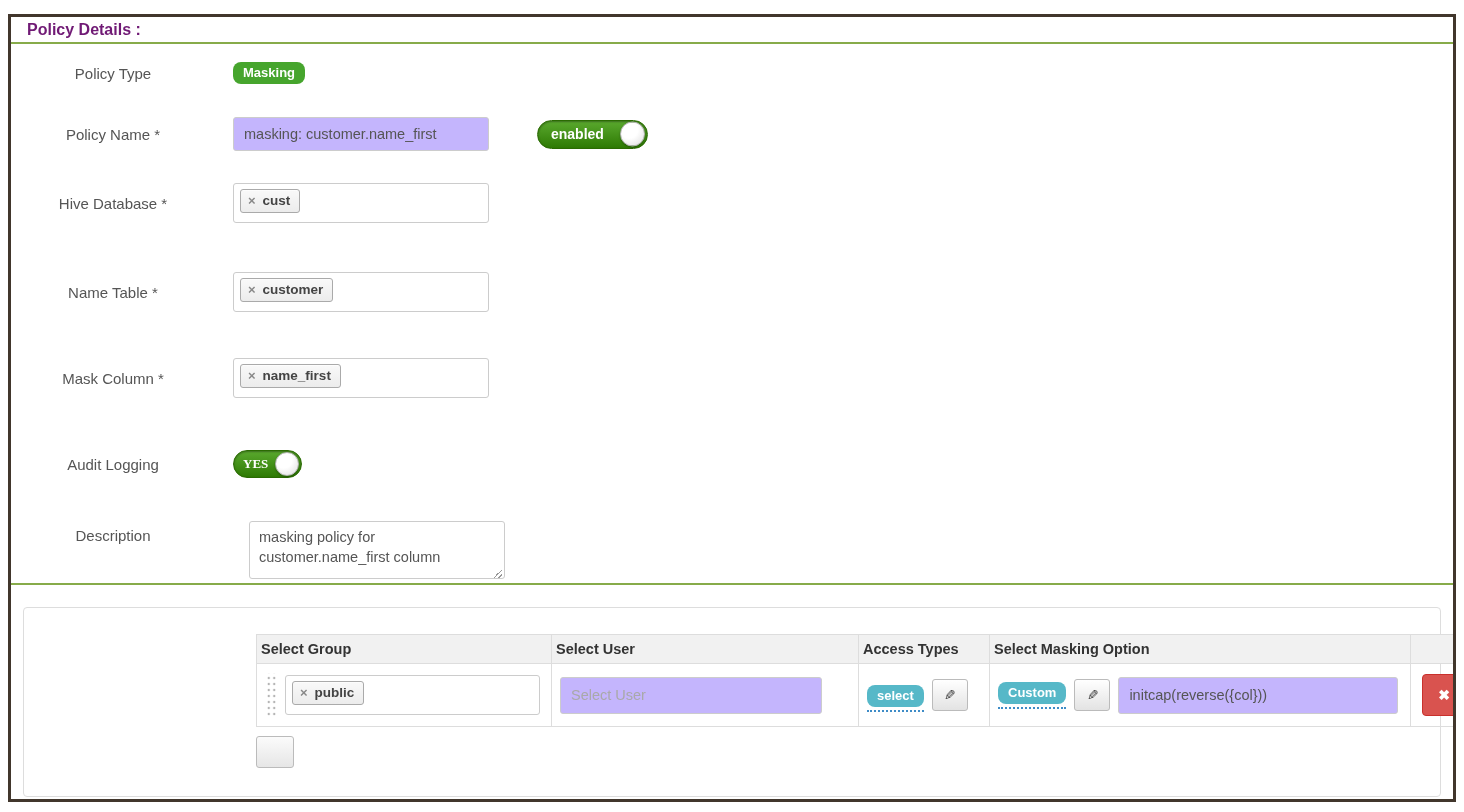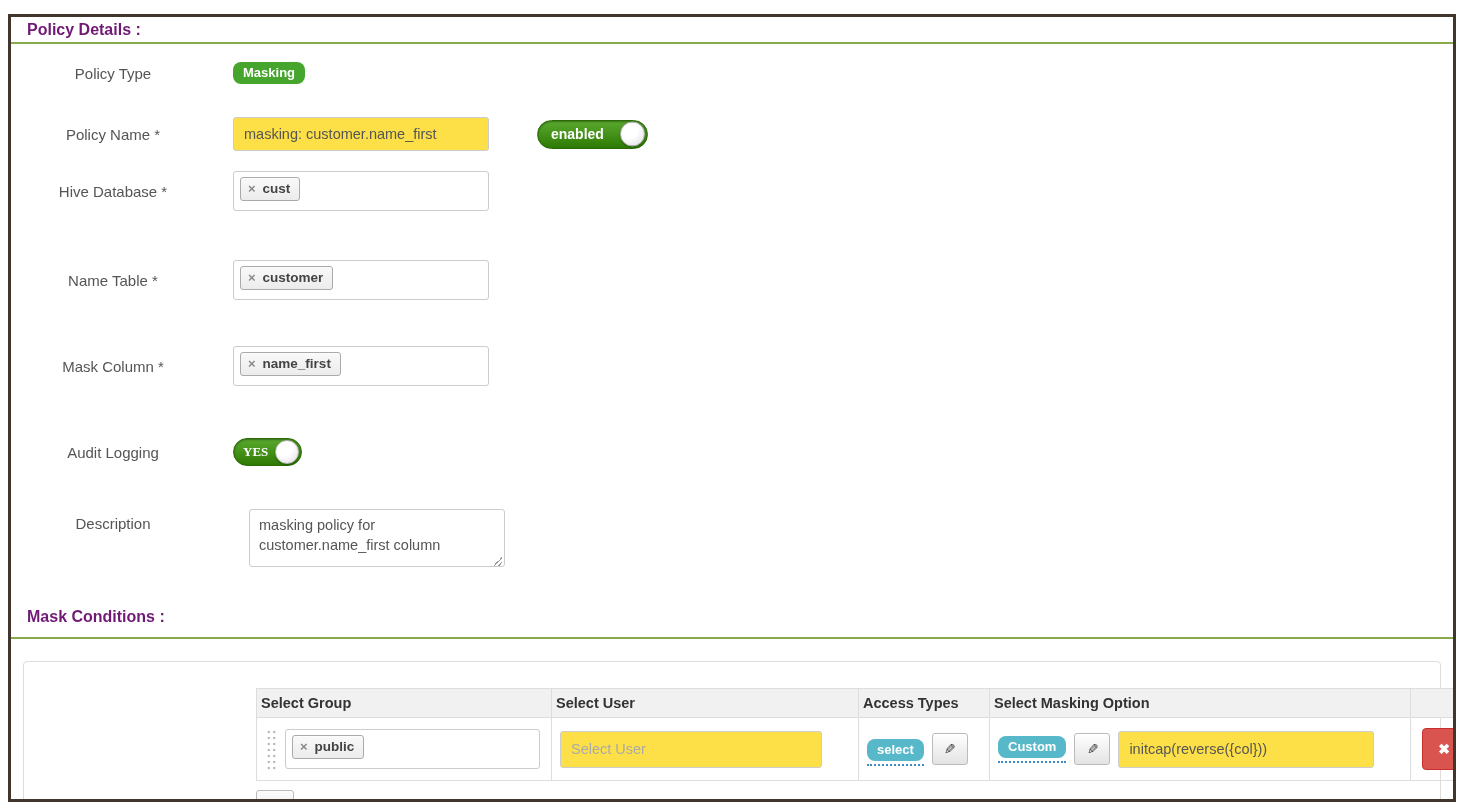--- a/index.html
+++ b/index.html
@@ -22,35 +22,35 @@
   .green-hr { border:0; border-top:2px solid #87ab4a; margin:0; }
 
   .form-area { padding-top:18px; }
   .form-row { display:flex; align-items:center; }
   .form-row.top { align-items:flex-start;gap:16px; }
   .form-label {
     width:204px; min-width:204px; padding-right:18px;
     text-align:center; font-size:15px; color:#555;
   }
   .form-row.top .form-label { padding-top:6px; }
-  .mb1{margin-bottom:33px}.mb2{margin-bottom:20px}.mb3{margin-bottom:49px}
+  .mb1{margin-bottom:33px}.mb2{margin-bottom:32px}.mb3{margin-bottom:49px}
   .mb4{margin-bottom:46px}.mb5{margin-bottom:52px}.mb6{margin-bottom:43px}
 
   .label-badge {
     display:inline-block; color:#fff; font-weight:bold; font-size:13px;
     padding:3px 10px 4px; border-radius:8px; line-height:15px;
   }
   .label-success { background:#46a52d; }
   .label-info { background:#56b8c8; }
   .editable { display:inline-block; border-bottom:2px dotted #3e8cc7; padding-bottom:3px; }
 
   .text-input {
     border:1px solid #ccc; border-radius:3px; height:33px; width:256px;
     padding:16px 10px; font-family:"Liberation Sans",sans-serif;
-    font-size:14.5px; color:#555; box-sizing:border-box; background:#fde047;
+    font-size:14.5px; color:#555; box-sizing:border-box; background:#c4b5fd;
   }
   .text-input::placeholder { color:#a9a9a9; }
 
   .select-box {
     border:1px solid #ccc; border-radius:3px; height:40px; width:256px;
     box-sizing:border-box; background:#fff; padding:3px 4px;
     display:flex; align-items:flex-start;
   }
   .tag {
     display:inline-flex; align-items:center; margin:2px;
@@ -106,21 +106,21 @@
   .col-group{width:286px}.col-user{width:298px}.col-access{width:122px}.col-mask{width:412px}.col-del{width:58px}
 
   .cell-flex { display:flex; align-items:center; }
   .drag-handle {
     width:11px; height:44px; margin-right:9px; flex:none;
     background-image:radial-gradient(#b5b5b5 1.1px, transparent 1.5px);
     background-size:5.5px 6px; background-position:1px 2px;
   }
   .cell-select { flex:none; width:255px; height:40px; }
   .cell-text { width:262px; height:37px; }
-  .mask-expr { width:256px; height:37px; }
+  .mask-expr { width:280px; height:37px; }
 
   .icon-btn {
     display:inline-flex; align-items:center; justify-content:center;
     width:34px; height:30px; margin-left:8px;
     background:linear-gradient(180deg,#ffffff,#e3e3e3);
     border:1px solid #bbb; border-radius:3px;
     font-size:14px; color:#333; cursor:pointer;
   }
   .pencil { display:inline-block; transform:scaleX(-1); }
   .delete-btn {
@@ -203,21 +203,20 @@
     <div class="form-row top">
       <div class="form-label">Description</div>
       <span class="desc-wrap">
         <textarea class="desc" style="">masking policy for customer.name_first column</textarea>
         <span class="resize-grip"></span>
       </span>
     </div>
 
   </div>
 
-  <div class="section-title mt">Mask Conditions :</div>
   <hr class="green-hr">
 
   <div class="panel">
     <table class="mask-table">
       <thead>
         <tr>
           <th class="col-group">Select Group</th>
           <th class="col-user">Select User</th>
           <th class="col-access">Access Types</th>
           <th class="col-mask">Select Masking Option</th>

